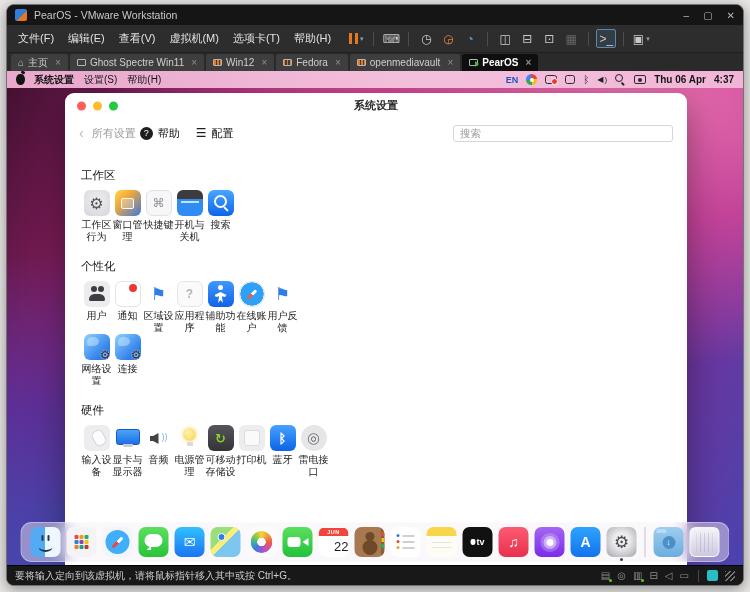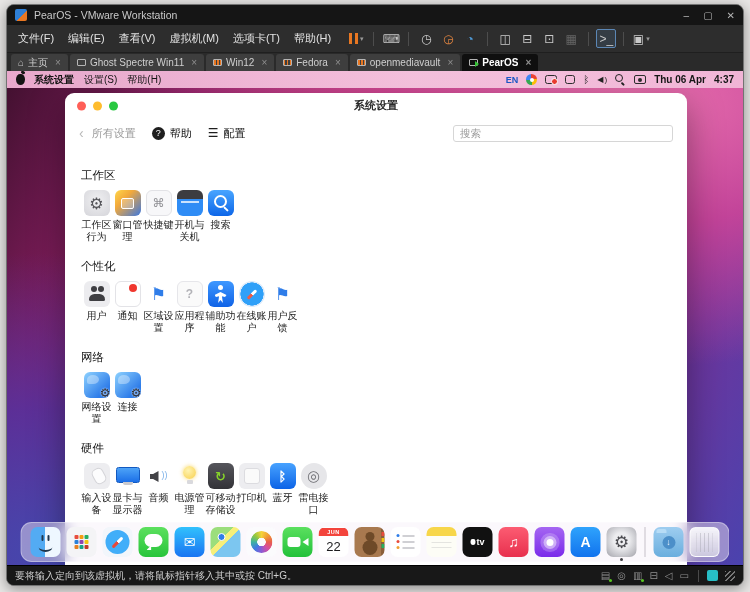--- a/index.html
+++ b/index.html
@@ -69,21 +69,21 @@
   
   .settings-win{position:absolute;left:58px;top:22px;width:622px;bottom:0;background:#fff;border-radius:9px 9px 0 0;
     box-shadow:0 10px 36px rgba(0,0,0,.38);z-index:3;display:flex;flex-direction:column;}
   .swin-titlebar{height:25px;position:relative;display:flex;align-items:center;justify-content:center;flex:none;}
   .lights{position:absolute;left:12px;top:50%;transform:translateY(-50%);display:flex;gap:7px;}
   .dot{width:9px;height:9px;border-radius:50%;}
   .dot.red{background:#ff5f57;}.dot.yellow{background:#febc2e;}.dot.green{background:#28c840;}
   .swin-title{font-size:11px;color:#2b2b2b;font-weight:bold;}
   .swin-toolbar{height:30px;display:flex;align-items:center;padding:0 14px;flex:none;}
   .back{color:#b8b8b8;font-size:14px;margin-right:8px;line-height:1;}
-  .allset{color:#9a9a9a;font-size:11px;margin-right:16px;}
+  .allset{color:#9a9a9a;font-size:11px;margin-right:4px;}
   .qmark{width:13px;height:13px;border-radius:50%;background:#1e1e1e;color:#fff;font-size:9px;line-height:13px;text-align:center;margin-right:5px;flex:none;}
   .tlabel{font-size:11px;color:#111;}
   .hamb{font-size:12px;color:#1e1e1e;margin:0 5px 0 16px;}
   .search{margin-left:auto;width:220px;height:17px;border:1px solid #d6d6d6;border-radius:3px;font-size:10.5px;padding:0 6px;color:#333;outline:none;font-family:inherit;}
   .search::placeholder{color:#9a9a9a;}
   .swin-content{padding:4px 16px 0;overflow:hidden;}
   .sheader{font-size:11.5px;color:#161616;margin:16px 0 7px;}
   .srow{display:flex;align-items:flex-start;}
   .srow.first{margin-top:14px;}
   .scell{width:31px;display:flex;flex-direction:column;align-items:center;flex:none;}
@@ -163,21 +163,21 @@
   .dic-maps::before{content:"";width:6px;height:6px;background:#2f7de9;border:1.5px solid #fff;border-radius:50%;position:absolute;top:6px;left:7px;}
   .dic-photos{background:#fbfbfd;}
   .dic-photos::before{content:"";width:22px;height:22px;border-radius:50%;
     background:conic-gradient(#f6d23a,#f09c36,#e85e4b,#d84f9e,#8c5bd4,#3f7ce2,#3fb3a0,#92c83f,#f6d23a);
     -webkit-mask:radial-gradient(circle,transparent 0 4px,#000 4.5px);mask:radial-gradient(circle,transparent 0 4px,#000 4.5px);}
   .dic-facetime{background:linear-gradient(180deg,#5be05f,#22c13a);}
   .dic-facetime::before{content:"";width:13px;height:10px;background:#fff;border-radius:3px;position:absolute;left:5px;}
   .dic-facetime::after{content:"";position:absolute;right:4px;border-top:4px solid transparent;border-bottom:4px solid transparent;border-right:6px solid #fff;}
   .dic-calendar{background:#fff;flex-direction:column;overflow:hidden;align-items:stretch;}
   .cal-month{background:#f3443c;color:#fff;font-size:5.5px;text-align:center;line-height:8px;letter-spacing:.5px;font-weight:bold;}
-  .cal-day{font-size:13px;color:#1c1c1e;line-height:21px;text-align:center;}
+  .cal-day{font-size:13px;color:#1c1c1e;line-height:21px;text-align:right;}
   .dic-contacts{background:linear-gradient(90deg,#a8794f 0 88%,#8a5f3a 88% 100%);overflow:hidden;}
   .dic-contacts::before{content:"";width:9px;height:9px;border-radius:50%;background:#6e4a28;position:absolute;top:5px;box-shadow:0 11px 0 3px #6e4a28;}
   .dic-contacts::after{content:"";position:absolute;right:0;top:5px;width:3px;height:4px;background:#e74c3c;box-shadow:0 6px 0 #f1c40f,0 12px 0 #27ae60;}
   .dic-reminders{background:#fff;}
   .dic-reminders::before{content:"";position:absolute;left:6px;top:7px;width:3px;height:3px;border-radius:50%;background:#2f7de9;box-shadow:0 6px 0 #e8493a,0 12px 0 #f0a030;}
   .dic-reminders::after{content:"";position:absolute;left:12px;top:8px;width:12px;height:1.5px;background:#d0d0d4;box-shadow:0 6px 0 #d0d0d4,0 12px 0 #d0d0d4;}
   .dic-notes{background:linear-gradient(180deg,#f7d64a 0 30%,#fdfdf6 30% 100%);}
   .dic-notes::before{content:"";position:absolute;top:15px;left:5px;width:20px;height:1px;background:#e4e4e0;box-shadow:0 5px 0 #e4e4e0;}
   .dic-appletv{background:#111;}
   .dic-appletv::before{content:"";width:5px;height:6px;background:#fff;border-radius:40% 40% 50% 50%;margin-right:1px;}
@@ -398,21 +398,20 @@
             </div>
             <div class="scell">
               <div class="sic sic-online-accounts"></div>
               <div class="slabel">在线账户</div>
             </div>
             <div class="scell">
               <div class="sic sic-feedback"></div>
               <div class="slabel">用户反馈</div>
             </div>
           </div>
-          <div class="sheader">网络</div>
           <div class="srow">
             <div class="scell">
               <div class="sic sic-network-settings"></div>
               <div class="slabel">网络设置</div>
             </div>
             <div class="scell">
               <div class="sic sic-connections"></div>
               <div class="slabel">连接</div>
             </div>
           </div>

